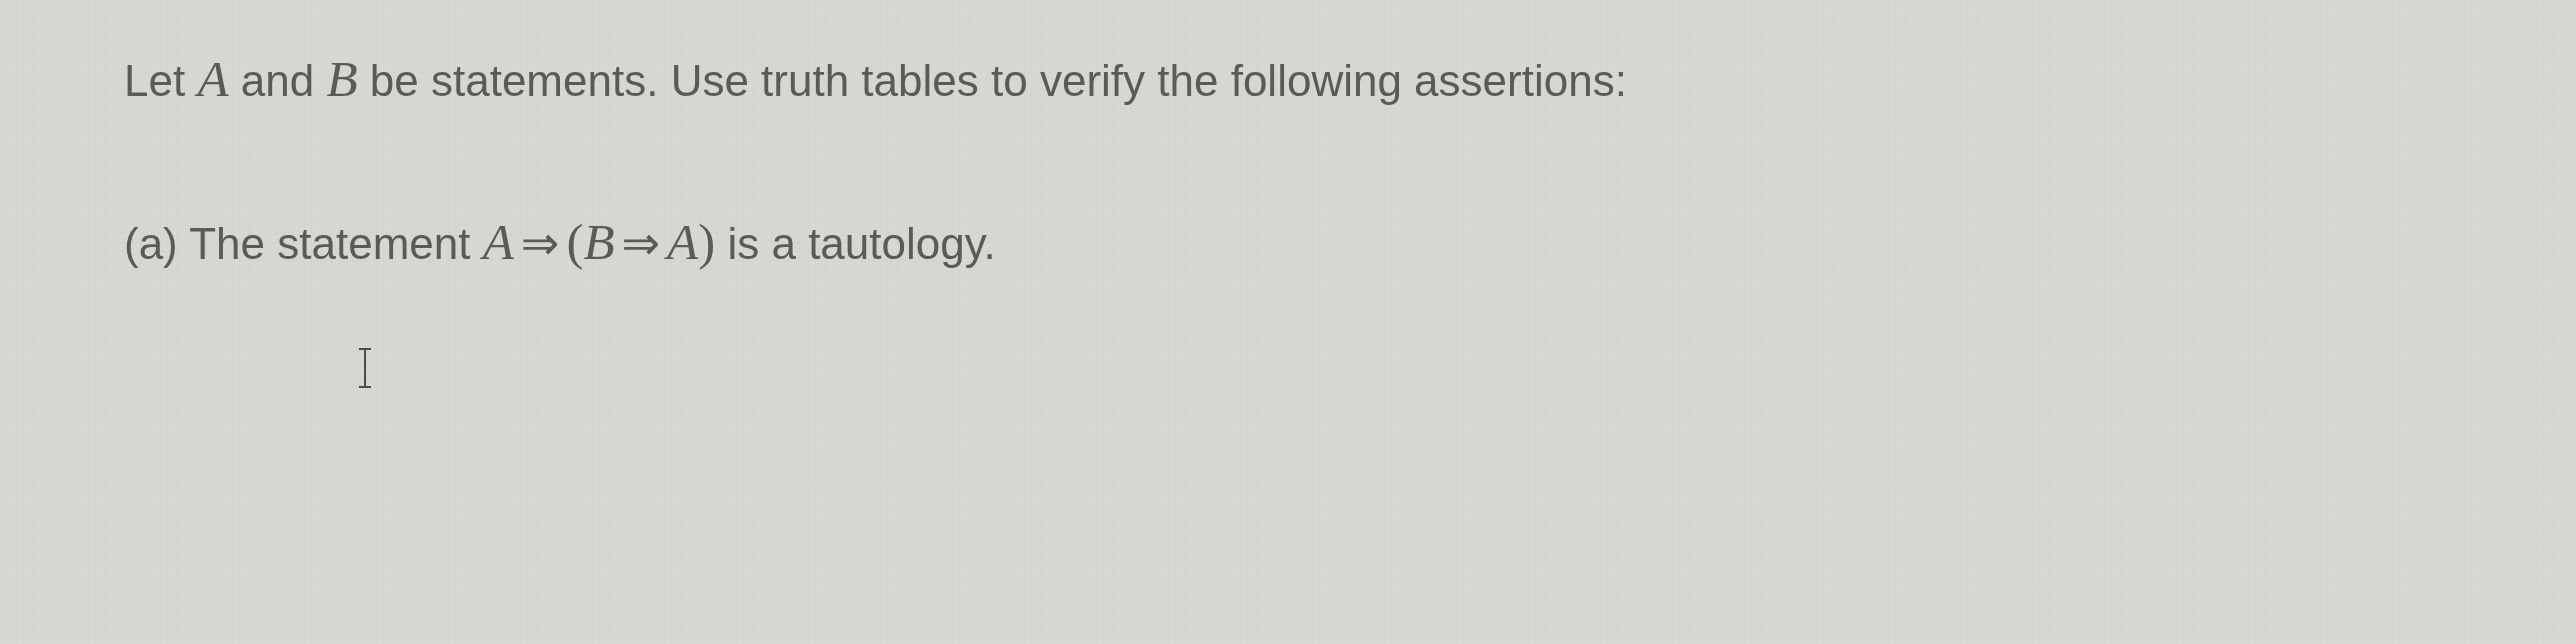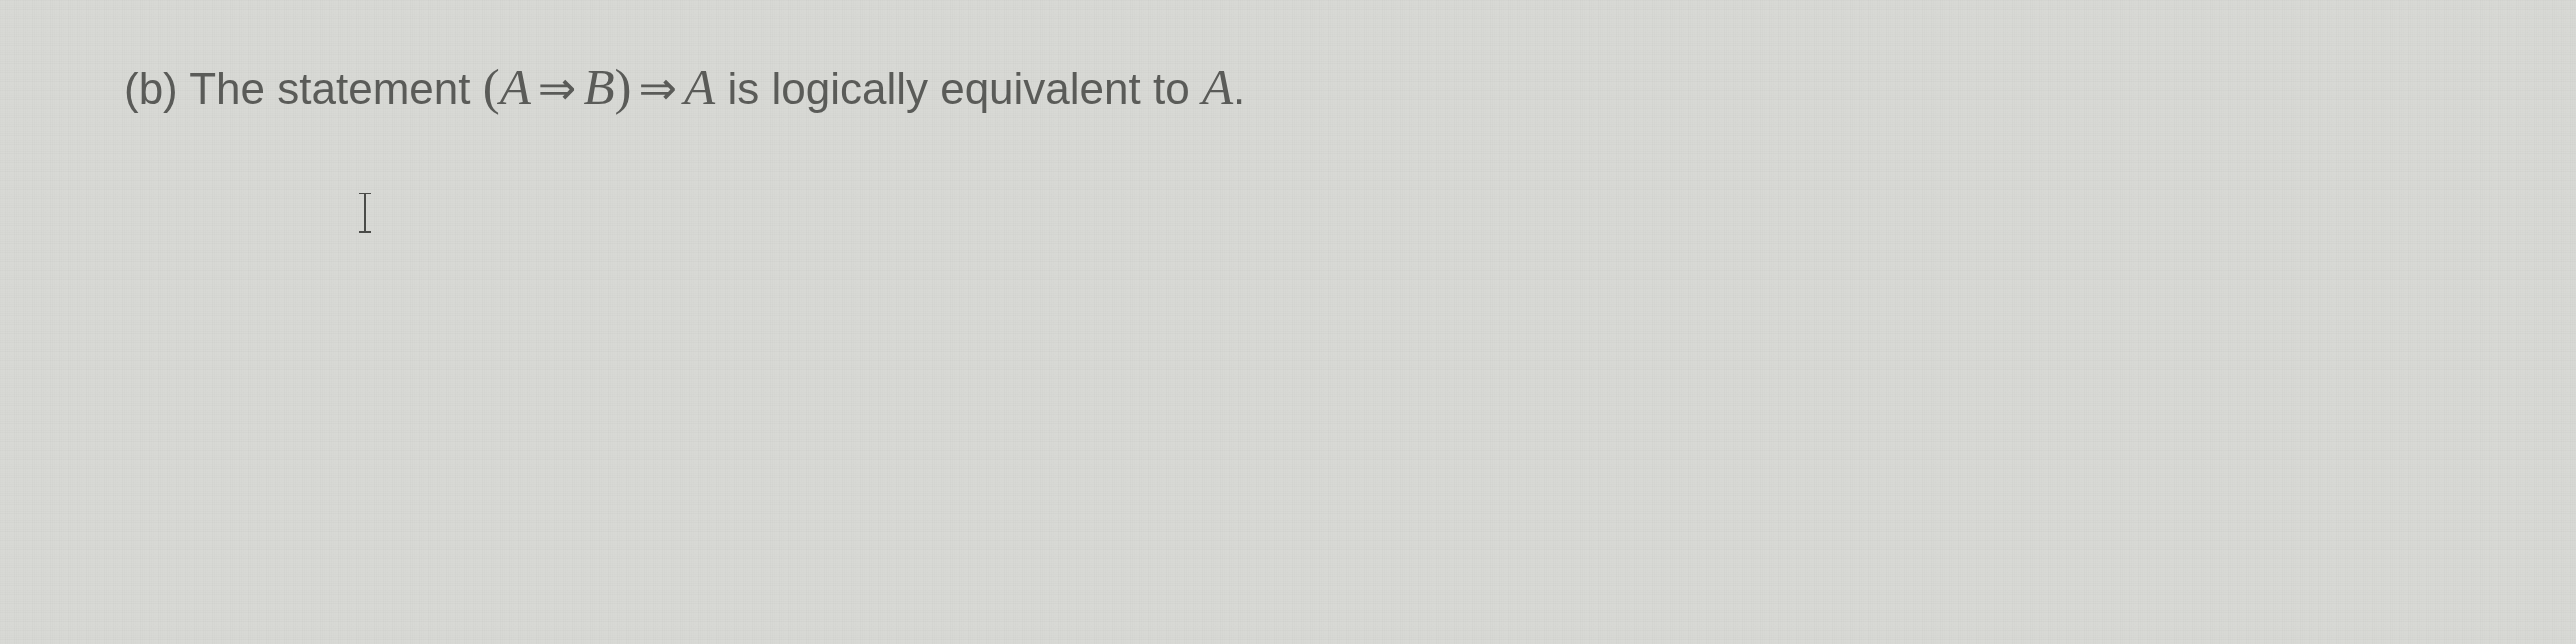--- a/index.html
+++ b/index.html
@@ -81,24 +81,27 @@
       width: 12.4px;
       height: 1.8px;
       background: #4a4b48;
     }
   </style>
 </head>
 <body>
 
 <div class="content">
 
+  <div class="intro">
+    <span>Let </span><span class="math">A</span><span> and </span><span class="math">B</span><span> be statements. Use truth tables to verify the following assertions:</span>
+  </div>
 
   <div class="parts">
     <div class="part-line">
-      <span>(b) The statement </span><span class="paren">(</span><span class="math">A</span><span class="arrow">⇒</span><span class="math">B</span><span class="paren">)</span><span class="arrow">⇒</span><span class="math">A</span><span> is logically equivalent to </span><span class="math">A</span><span>.</span>
+      <span>(a) The statement </span><span class="math">A</span><span class="arrow">⇒</span><span class="paren">(</span><span class="math">B</span><span class="arrow">⇒</span><span class="math">A</span><span class="paren">)</span><span> is a tautology.</span>
     </div>
   </div>
 
   <div class="instructions">
     <span class="cursor"></span>
   </div>
 
 </div>
 
 

